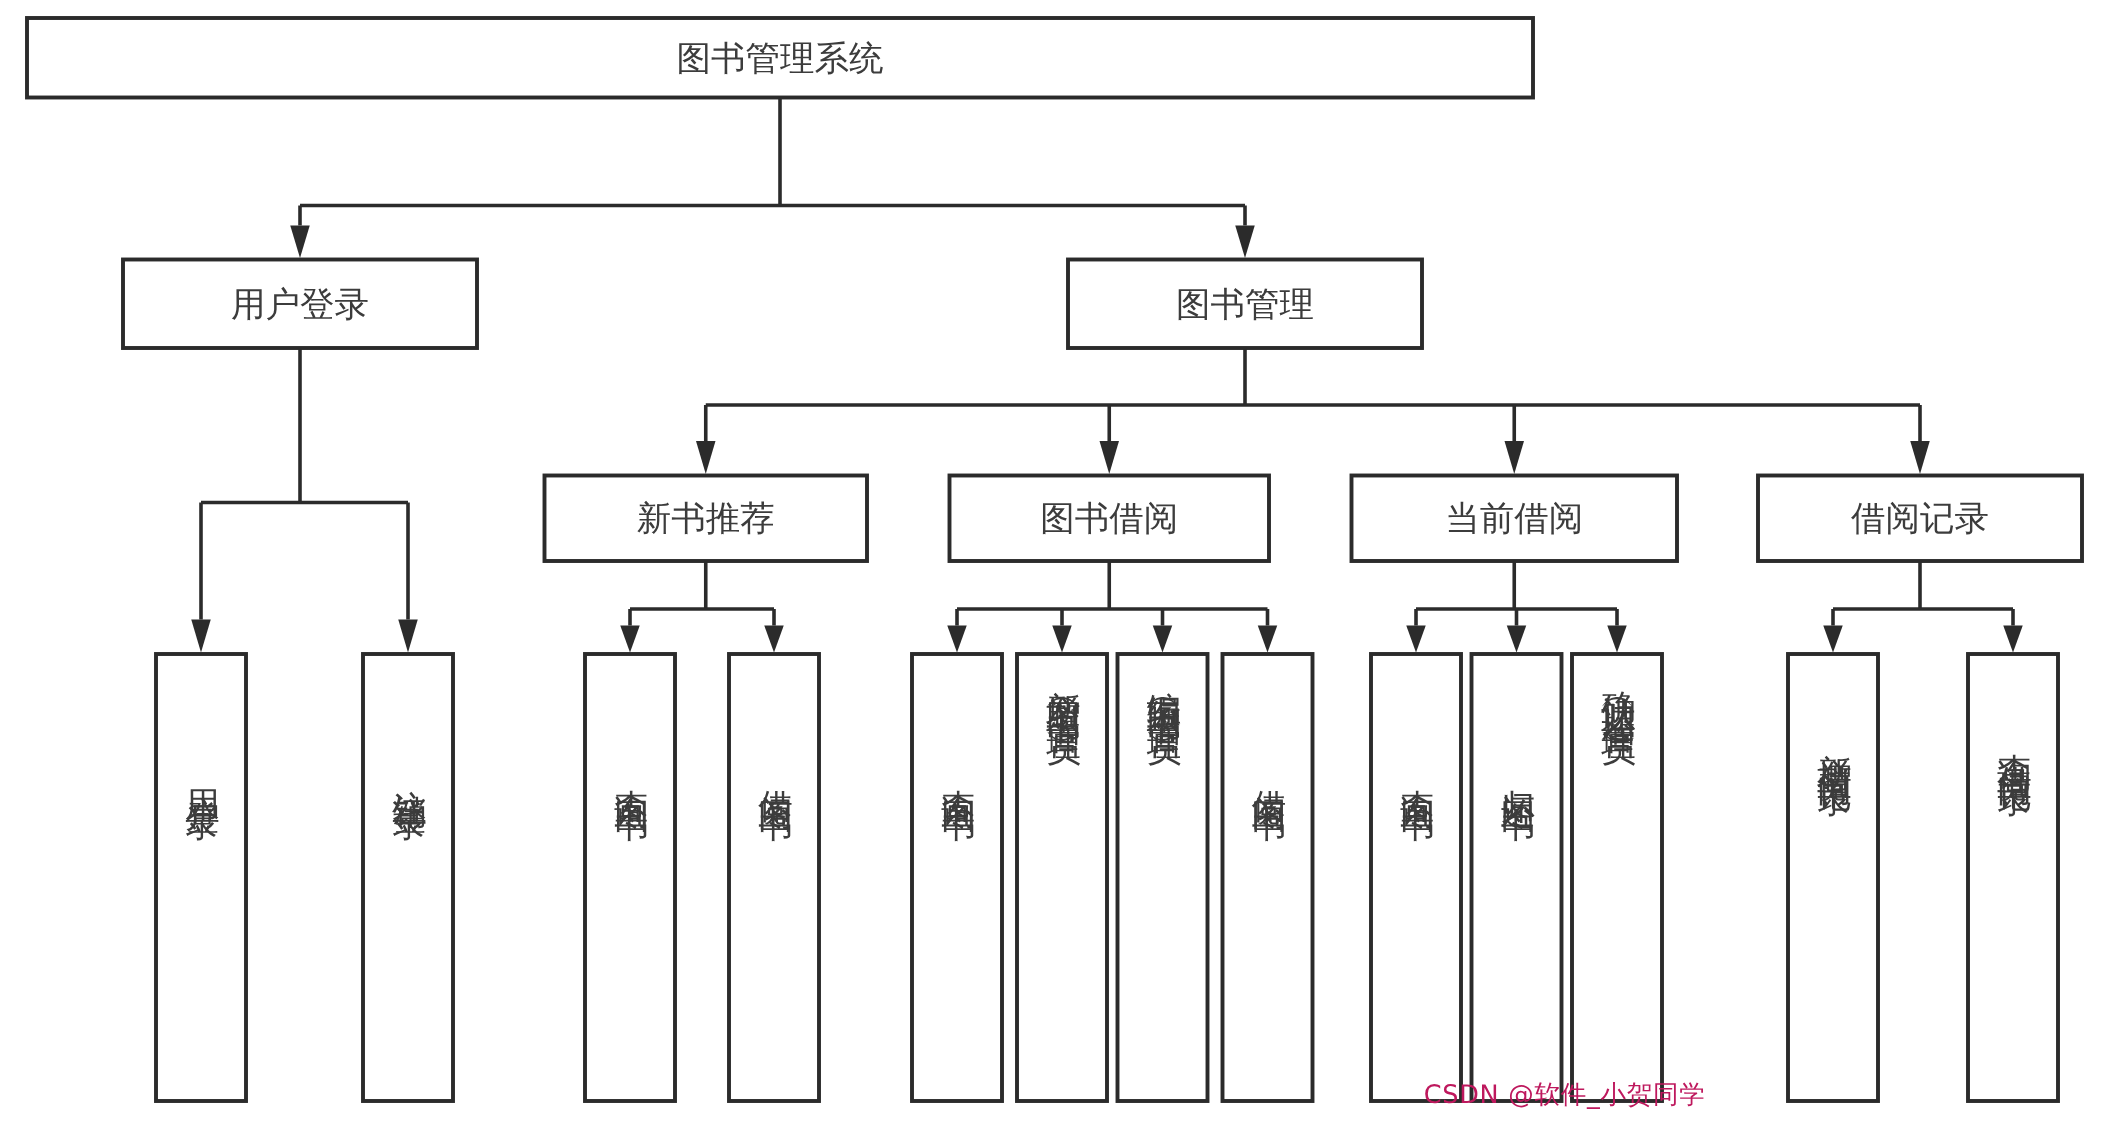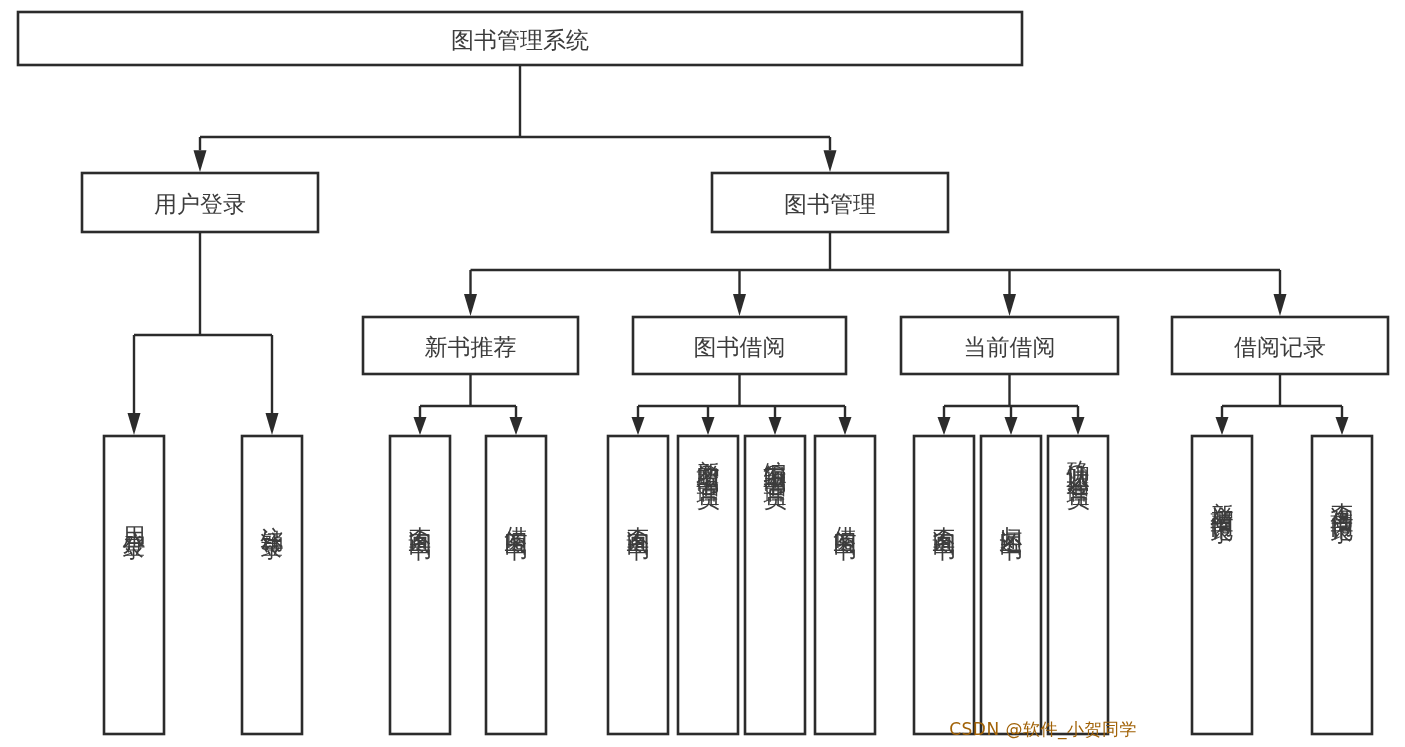--- a/index.html
+++ b/index.html
@@ -71,21 +71,21 @@
     color: #3c3c3c;
     white-space: nowrap;
     text-align: center;
   }
   #watermark {
     position: absolute;
     right: 10px;
     bottom: 6px;
     font-family: "DejaVu Sans", "Liberation Sans", sans-serif;
     font-size: 17px;
-    color: #a16207;
+    color: #be185d;
     letter-spacing: 0.5px;
     white-space: nowrap;
   }
 </style>
 </head>
 <body>
 
 <div id="diagram-root">
 
   <svg id="tree-svg" viewBox="0 0 1405 747" preserveAspectRatio="none">

